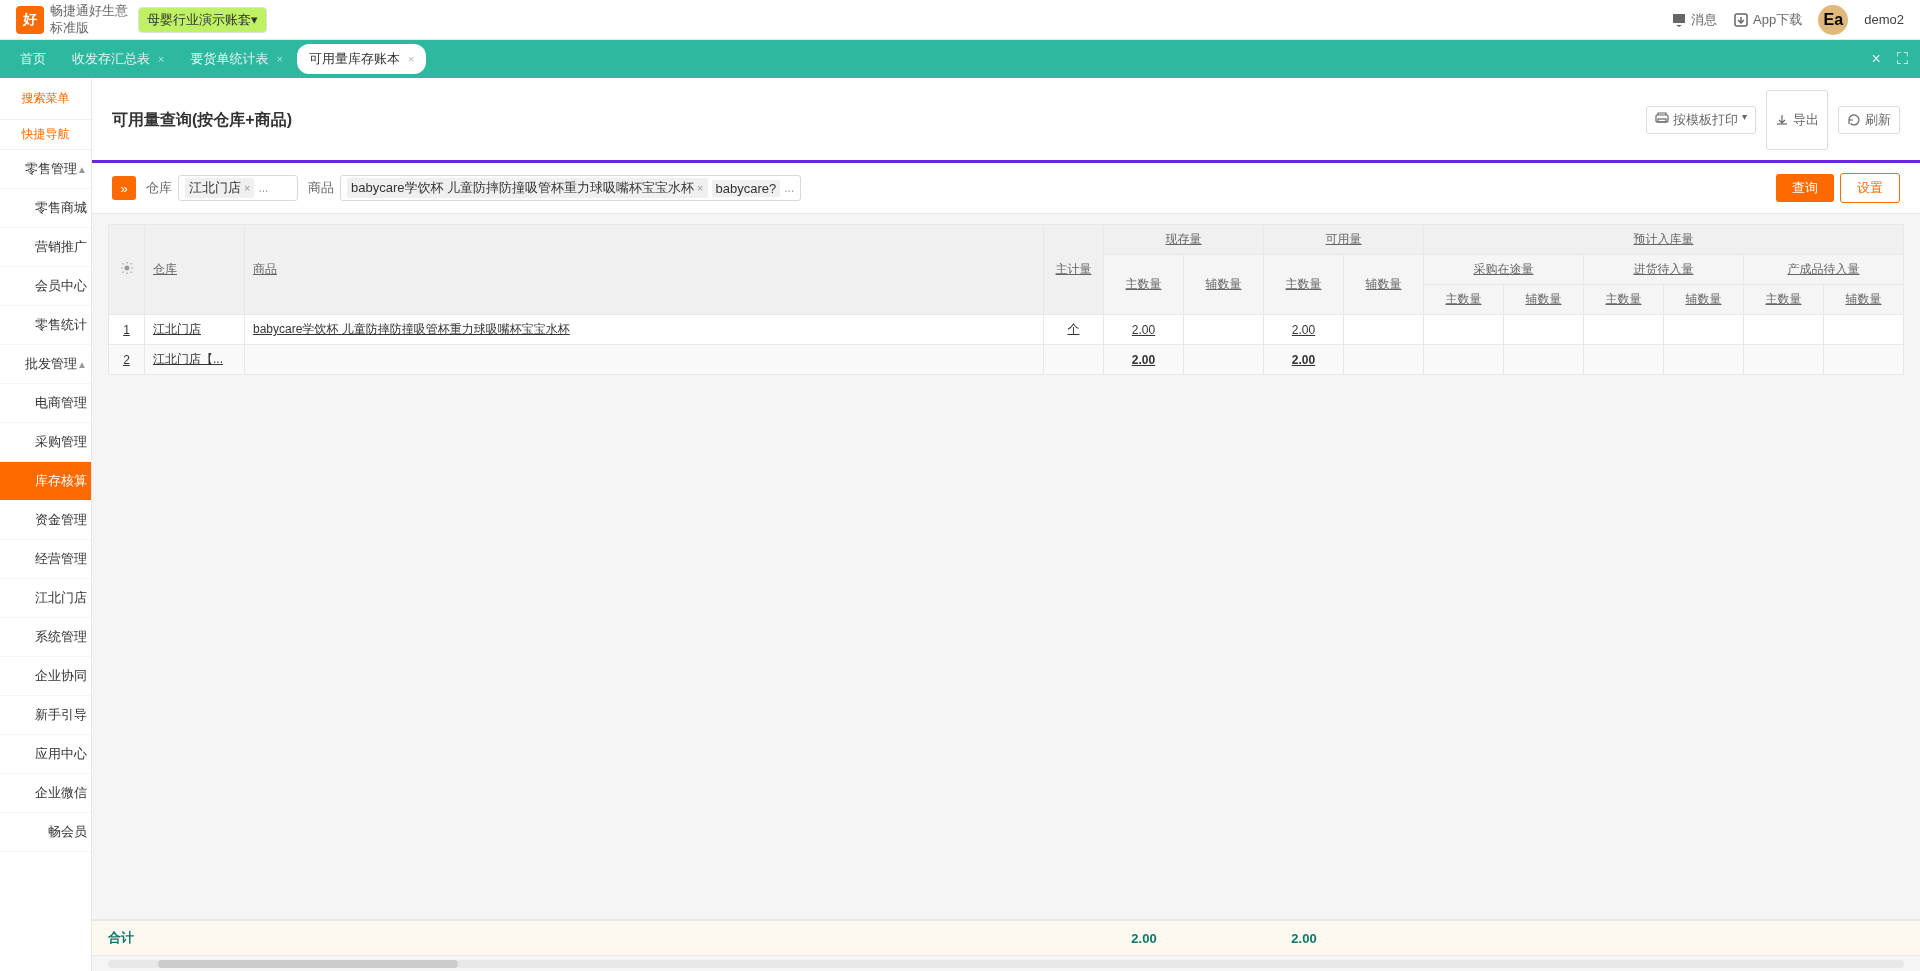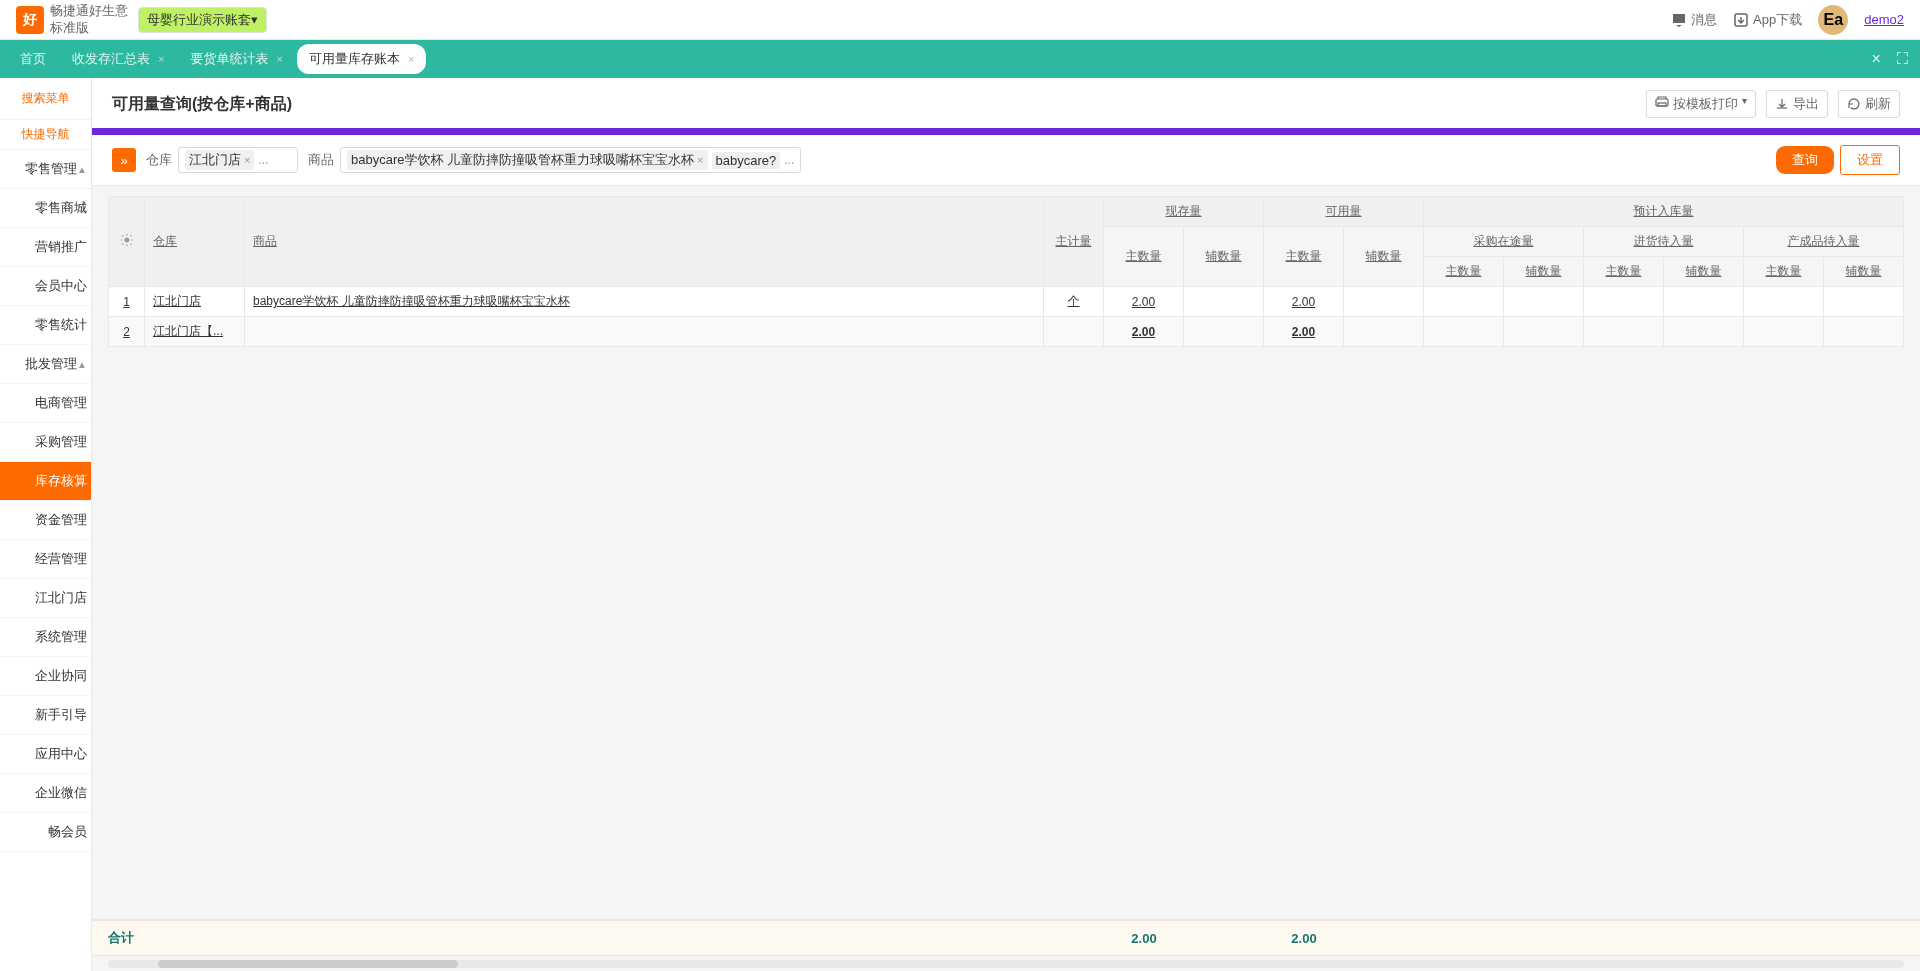--- a/index.html
+++ b/index.html
@@ -23,21 +23,21 @@
     .logo-text { font-size: 12px; color: #666; line-height: 1.3; }
     .industry-selector {
       display: flex; align-items: center; gap: 0;
       border: 1px solid #e0e0e0; border-radius: 4px; padding: 3px 8px;
       cursor: pointer; background: #bef264; color: #333; font-size: 12px;
     }
     .top-bar-right { display: flex; align-items: center; gap: 16px; }
     .top-action { display: flex; align-items: center; gap: 4px; color: #666; font-size: 12px; cursor: pointer; }
     .top-action svg { width: 16px; height: 16px; }
     .user-avatar { width: 30px; height: 30px; border-radius: 50%; background: #e0b87a; display: flex; align-items: center; justify-content: center; overflow: hidden; }
-    .user-name { color: #6d28d9; font-size: 13px; cursor: pointer; text-decoration: underline; }
+    .user-name { color: #404040; font-size: 13px; cursor: pointer; }
 
     
     .tab-bar {
       background: #2db8a0;
       height: 38px;
       display: flex;
       align-items: center;
       padding: 0 8px;
       flex-shrink: 0;
       gap: 2px;
@@ -121,21 +121,21 @@
       display: flex;
       flex-direction: column;
       overflow: hidden;
       background: #f5f5f5;
     }
 
     
     .page-header {
       background: #fff;
       padding: 12px 20px 0;
-      border-bottom: 7px solid #6d28d9;
+      border-bottom: 3px solid #6d28d9;
       flex-shrink: 0;
     }
     .page-title-row {
       display: flex;
       align-items: center;
       justify-content: space-between;
       padding-bottom: 10px;
     }
     .page-title {
       font-size: 16px;
@@ -143,21 +143,21 @@
       color: #333;
     }
     .page-actions { display: flex; align-items: center; gap: 10px; }
     .btn-template-print {
       display: flex; align-items: flex-start; gap: 4px;
       color: #666; font-size: 12px; cursor: pointer; padding: 4px 8px;
       border: 1px solid #ddd; border-radius: 3px; background: #fff;
     }
     .btn-export {
       display: flex; align-items: center; gap: 4px;
-      color: #666; font-size: 12px; cursor: pointer; padding: 4px 8px;
+      color: #666; font-size: 12px; cursor: pointer; padding: 20px 8px;
       border: 1px solid #ddd; border-radius: 3px; background: #fff;
     }
     .btn-refresh {
       display: flex; align-items: center; gap: 4px;
       color: #666; font-size: 12px; cursor: pointer; padding: 4px 8px;
       border: 1px solid #ddd; border-radius: 3px; background: #fff;
     }
 
     
     .filter-bar {
@@ -185,21 +185,21 @@
     }
     .filter-tag {
       display: flex; align-items: center; gap: 3px;
       background: #f0f0f0; border-radius: 2px;
       padding: 1px 4px; font-size: 12px; color: #333;
     }
     .filter-tag-close { color: #999; cursor: pointer; font-size: 11px; }
     .filter-ellipsis { color: #999; font-size: 12px; cursor: pointer; }
     .filter-actions { display: flex; align-items: center; gap: 6px; margin-left: auto; }
     .btn-query {
-      background: #ff6a00; color: #fff; border: none; border-radius: 9px;
+      background: #ff6a00; color: #fff; border: none; border-radius: 3px;
       padding: 5px 16px; cursor: pointer; font-size: 13px; text-align: center;
     }
     .btn-settings {
       background: #fff; color: #ff6a00; border: 1px solid #ff6a00; border-radius: 3px;
       padding: 5px 16px; cursor: pointer; font-size: 13px;
     }
 
     
     .table-container {
       flex: 1;

